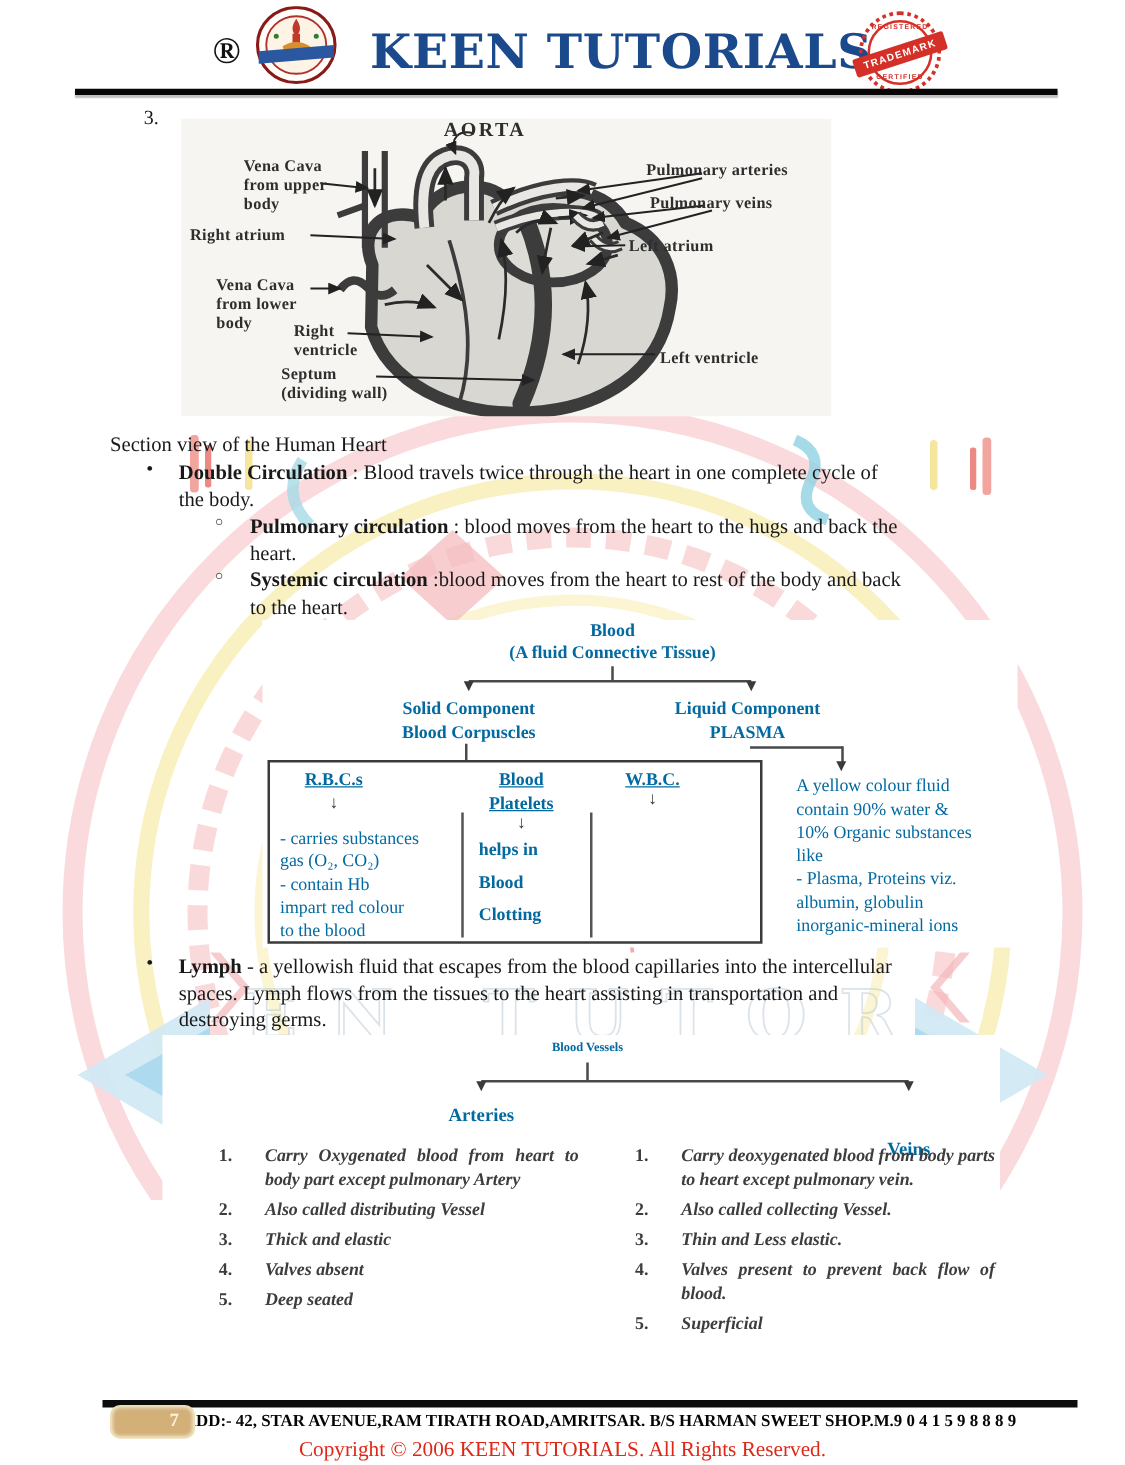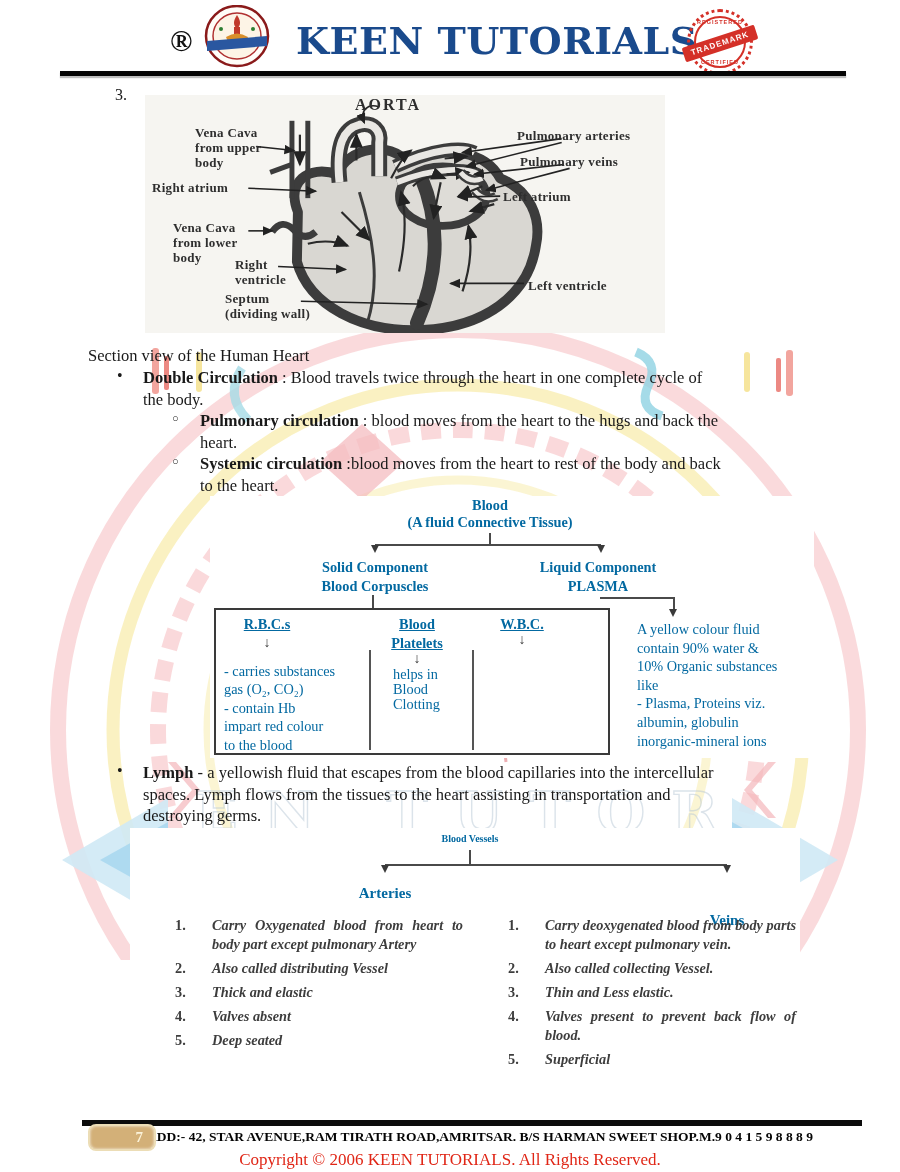--- a/index.html
+++ b/index.html
@@ -199,21 +199,21 @@
       <div class="fc darr" style="left:6px; top:24px; width:90px;">↓</div>
       <div class="fc pre" style="left:8px; top:52px; width:148px; line-height:18.4px;">- carries substances
 gas (O₂, CO₂)
 - contain Hb
 impart red colour
 to the blood</div>
       <div class="vl" style="left:153px; top:40px; height:100px; background:#555;"></div>
       <div class="fc fc-c uhead pre" style="left:156px; top:5px; width:90px;">Blood
 Platelets</div>
       <div class="fc darr" style="left:156px; top:40px; width:90px;">↓</div>
-      <div class="fc pre" style="left:177px; top:57px; width:90px; line-height:15px;">helps in
+      <div class="fc pre" style="left:167px; top:57px; width:90px; line-height:26px;font-weight:bold;">helps in
 Blood
 Clotting</div>
       <div class="vl" style="left:256px; top:40px; height:100px; background:#555;"></div>
       <div class="fc fc-c uhead" style="left:261px; top:5px; width:90px;">W.B.C.</div>
       <div class="fc darr" style="left:261px; top:21px; width:90px;">↓</div>
     </div>
     <div class="fc pre" style="left:427px; top:124px; width:176px; line-height:18.6px;">A yellow colour fluid
 contain 90% water &amp;
 10% Organic substances
 like

